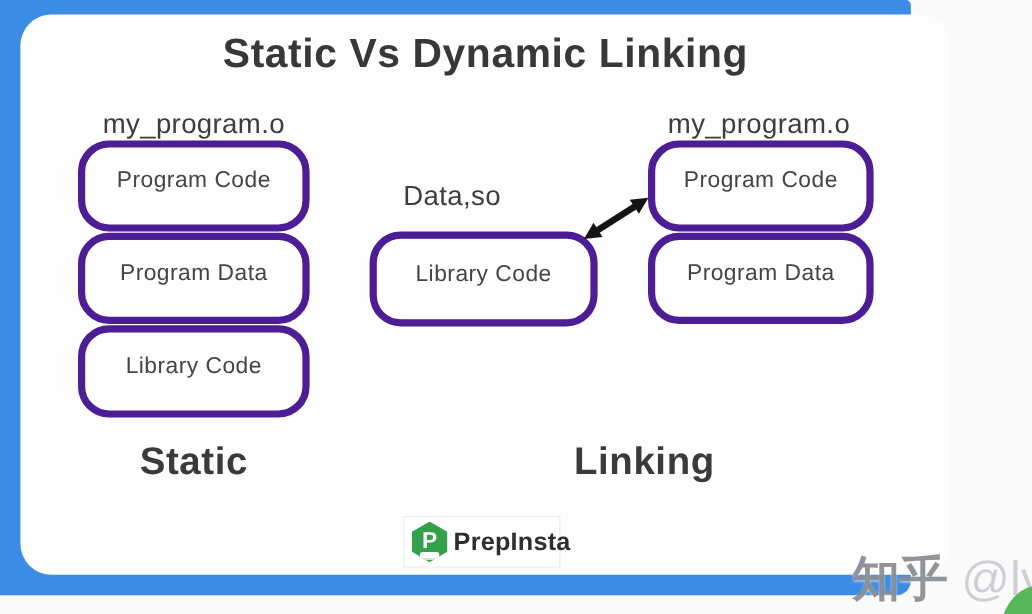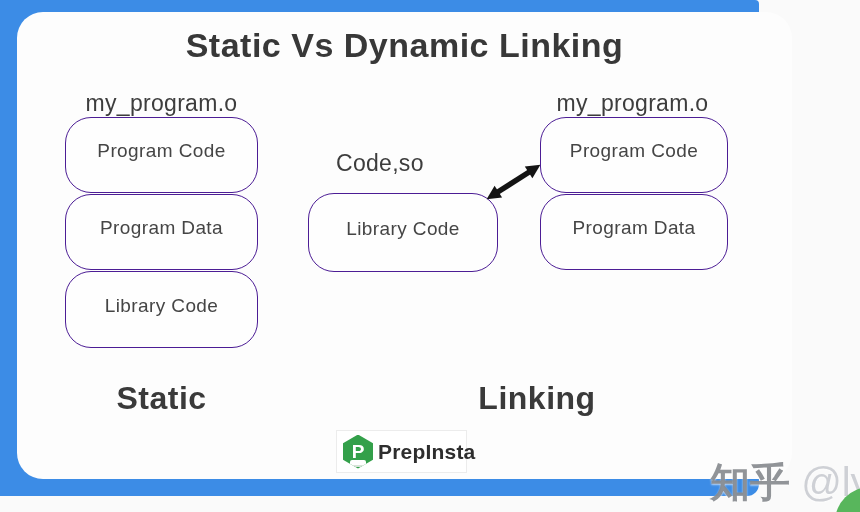--- a/index.html
+++ b/index.html
@@ -21,28 +21,28 @@
     text-align:center; font-size:34px; font-weight:bold;
     color:#383838; letter-spacing:0.5px;
   }
   .col-label {
     position:absolute; font-size:23px; color:#3d3d3d;
     text-align:center; letter-spacing:0.3px;
   }
   .lib-label { text-align:left; padding-left:28px; }
   .dbox {
     position:absolute; background:#fefefe;
-    border:1px solid #4c1d95; border-radius:26px;
+    border:6px solid #4c1d95; border-radius:26px;
     display:flex; align-items:center; justify-content:center;
     font-size:19px; color:#454545; letter-spacing:0.4px;
     padding-bottom:8px;
   }
   .caption {
     position:absolute; font-size:32px; font-weight:bold;
-    color:#3a3a3a; text-align:center; letter-spacing:0.5px;margin-top:14px;
+    color:#3a3a3a; text-align:center; letter-spacing:0.5px;
   }
   .arrow-wrap { position:absolute; left:466px; top:138px; width:64px; height:56px; }
   .logo {
     position:absolute; left:319px; top:418px; width:131px; height:43px;
     background:#ffffff; border:1px solid #ececec;
     display:flex; align-items:center; gap:5px; padding-left:6px;
   }
   .hex {
     position:relative; width:30px; height:34px; background:#33a04a;
     clip-path:polygon(50% 0%, 100% 26%, 100% 74%, 50% 100%, 0% 74%, 0% 26%);
@@ -78,21 +78,21 @@
     <div class="card">
 
       <div class="title">Static Vs Dynamic Linking</div>
 
       <div class="col-label" style="left:48px; top:78px; width:193px;">my_program.o</div>
       <div class="dbox" style="left:48px; top:105px; width:193px; height:76px;">Program Code</div>
       <div class="dbox" style="left:48px; top:182px; width:193px; height:76px;">Program Data</div>
       <div class="dbox" style="left:48px; top:259px; width:193px; height:77px;">Library Code</div>
       <div class="caption" style="left:33px; top:354px; width:223px;">Static</div>
 
-      <div class="col-label lib-label" style="left:291px; top:138px; width:190px;">Code,so</div>
+      <div class="col-label lib-label" style="left:291px; top:138px; width:190px;">Data,so</div>
       <div class="dbox" style="left:291px; top:181px; width:190px; height:79px;">Library Code</div>
 
       <div class="arrow-wrap">
         <svg width="64" height="56" viewBox="0 0 64 52" xmlns="http://www.w3.org/2000/svg" aria-hidden="true">
           <line x1="14" y1="40.5" x2="47" y2="19.5" stroke="#141414" stroke-width="5.5"></line>
           <polygon points="57.4,12.8 49.4,26.2 41.8,14.4" fill="#141414"></polygon>
           <polygon points="3.6,47.2 19.1,45.5 11.6,33.7" fill="#141414"></polygon>
         </svg>
       </div>
 

